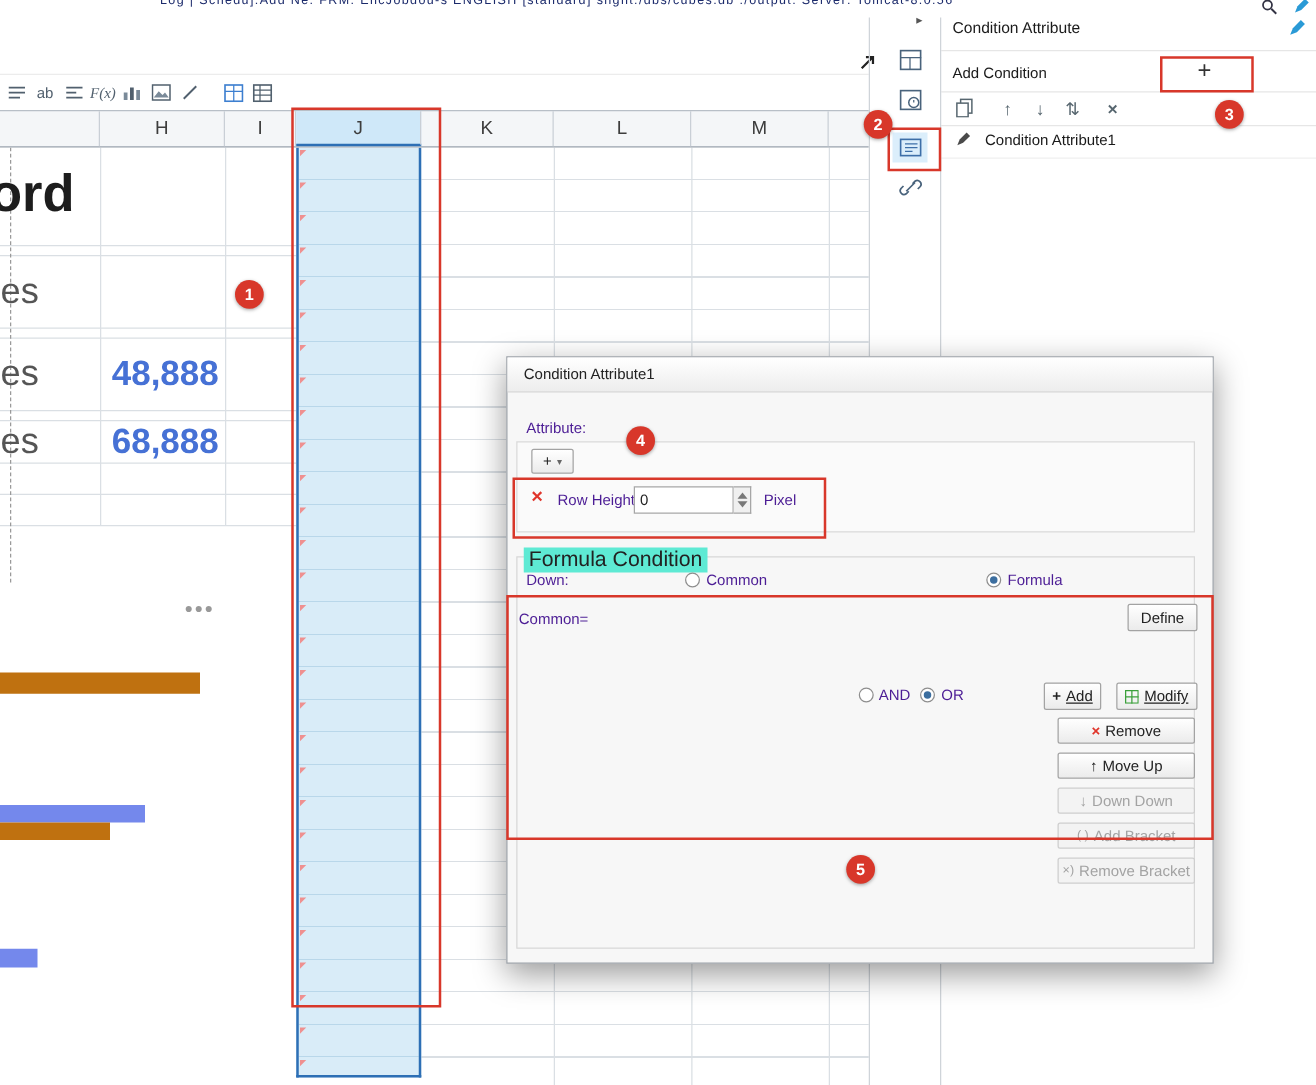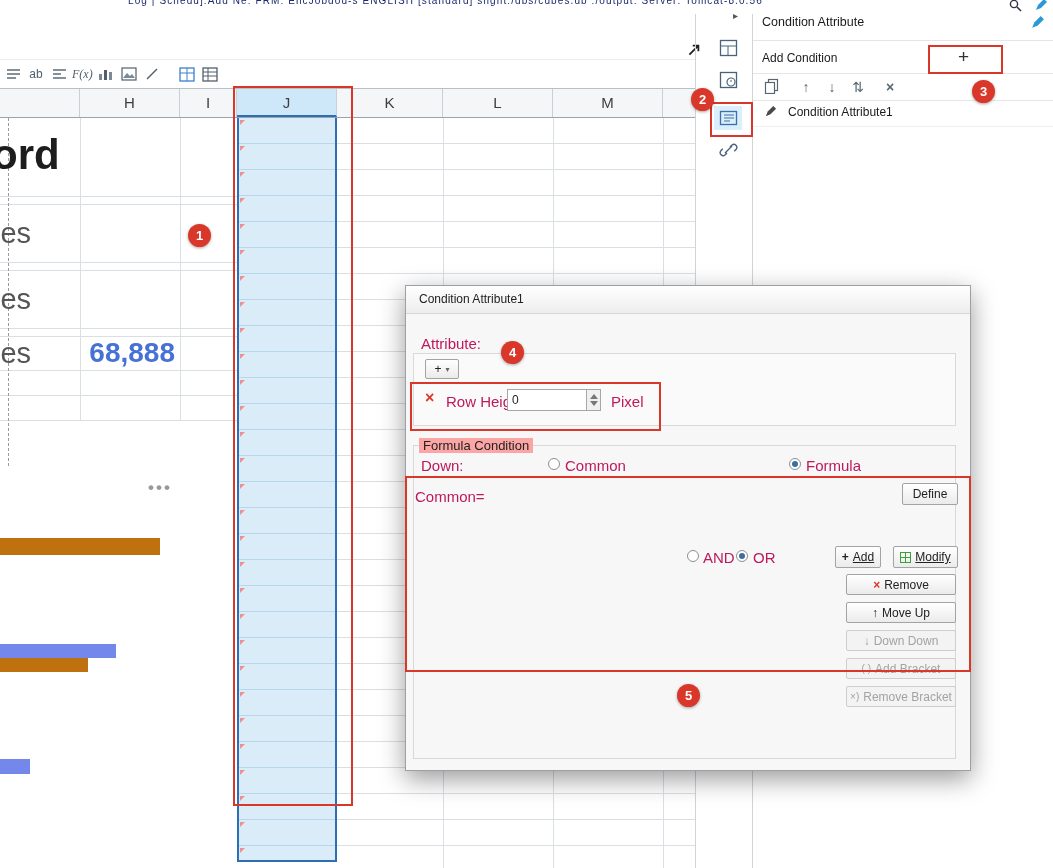--- a/index.html
+++ b/index.html
@@ -53,24 +53,24 @@
   
   .anno-rect{position:absolute;border:2px solid #d8372a;z-index:35;pointer-events:none}
   .anno-dot{position:absolute;width:23px;height:23px;border-radius:50%;background:#d8372a;color:#fff;
             font-size:13px;font-weight:bold;text-align:center;line-height:23px;z-index:60;
             box-shadow:0 1px 3px rgba(0,0,0,.35)}
   
   .dialog{position:absolute;left:405px;top:285px;width:566px;height:486px;background:#f7f7f7;
           border:1px solid #9aa0a6;box-shadow:0 8px 24px rgba(0,0,0,.4);z-index:20;box-sizing:border-box}
   .dlg-title{height:27px;background:linear-gradient(#ffffff,#ededed);border-bottom:1px solid #d6d6d6;
              font-size:12px;line-height:27px;padding-left:13px;color:#222}
-  .dl{position:absolute;font-size:15px;color:#be185d;white-space:nowrap}
+  .dl{position:absolute;font-size:12px;color:#4c1d95;white-space:nowrap}
   .panelbox{position:absolute;border:1px solid #d9d9d9;background:#fafafa;box-sizing:border-box}
   .groupbox{position:absolute;border:1px solid #d8d8d8;box-sizing:border-box}
-  .legend{position:absolute;background:#fca5a5;padding:0 4px;font-size:13px}
+  .legend{position:absolute;background:#5eead4;padding:0 4px;font-size:17px}
   .btn{position:absolute;box-sizing:border-box;border:1px solid #a3a3a3;background:linear-gradient(#ffffff,#ebebeb);
        border-radius:2px;font-size:12px;display:flex;align-items:center;justify-content:center;gap:4px;color:#222}
   .btn.dis{border-color:#cecece;color:#a3a3a3;background:#f3f3f3}
   .btn .u{text-decoration:underline}
   .radio{position:absolute;width:12px;height:12px;border:1px solid #8e8e8e;border-radius:50%;
          background:#fff;box-sizing:border-box}
   .radio.sel::after{content:"";position:absolute;left:2px;top:2px;width:6px;height:6px;border-radius:50%;background:#3c6e9f}
   .input{position:absolute;box-sizing:border-box;border:1px solid #a6a6a6;background:#fff;font-size:12px;
          font-family:inherit;padding:2px 4px;color:#222}
   textarea.input{resize:none;overflow:hidden}
@@ -214,20 +214,21 @@
       <div class="tri" style="top: 626px;"></div>
       <div class="tri" style="top: 652px;"></div>
       <div class="tri" style="top: 678px;"></div>
       <div class="tri" style="top: 704px;"></div>
       <div class="tri" style="top: 730px;"></div>
     </div>
 
   <div class="cellText bigword" style="left:-8px;top:126px;height:58px;line-height:58px">ord</div>
   <div class="cellText rowlabel" style="left:-6px;top:204px;height:58px;line-height:58px">les</div>
   <div class="cellText rowlabel" style="left:-6px;top:270px;height:58px;line-height:58px">les</div>
+  <div class="cellText rowval" style="left:80px;width:95px;top:270px;height:58px;line-height:58px">48,888</div>
   <div class="cellText rowlabel" style="left:-6px;top:336px;height:34px;line-height:34px">les</div>
   <div class="cellText rowval" style="left:80px;width:95px;top:335px;height:36px;line-height:36px">68,888</div>
 
   <div class="bar" style="top:538px;width:160px;height:17px;background:#bf7110"></div>
   <div class="bar" style="top:644px;width:116px;height:14px;background:#7488ec"></div>
   <div class="bar" style="top:658px;width:88px;height:14px;background:#bf7110"></div>
   <div class="bar" style="top:759px;width:30px;height:15px;background:#7488ec"></div>
   <div class="more">•••</div>
 
   <div class="vline" style="left:695px;top:14px;height:854px;background:#cfd4d9;z-index:5"></div>

